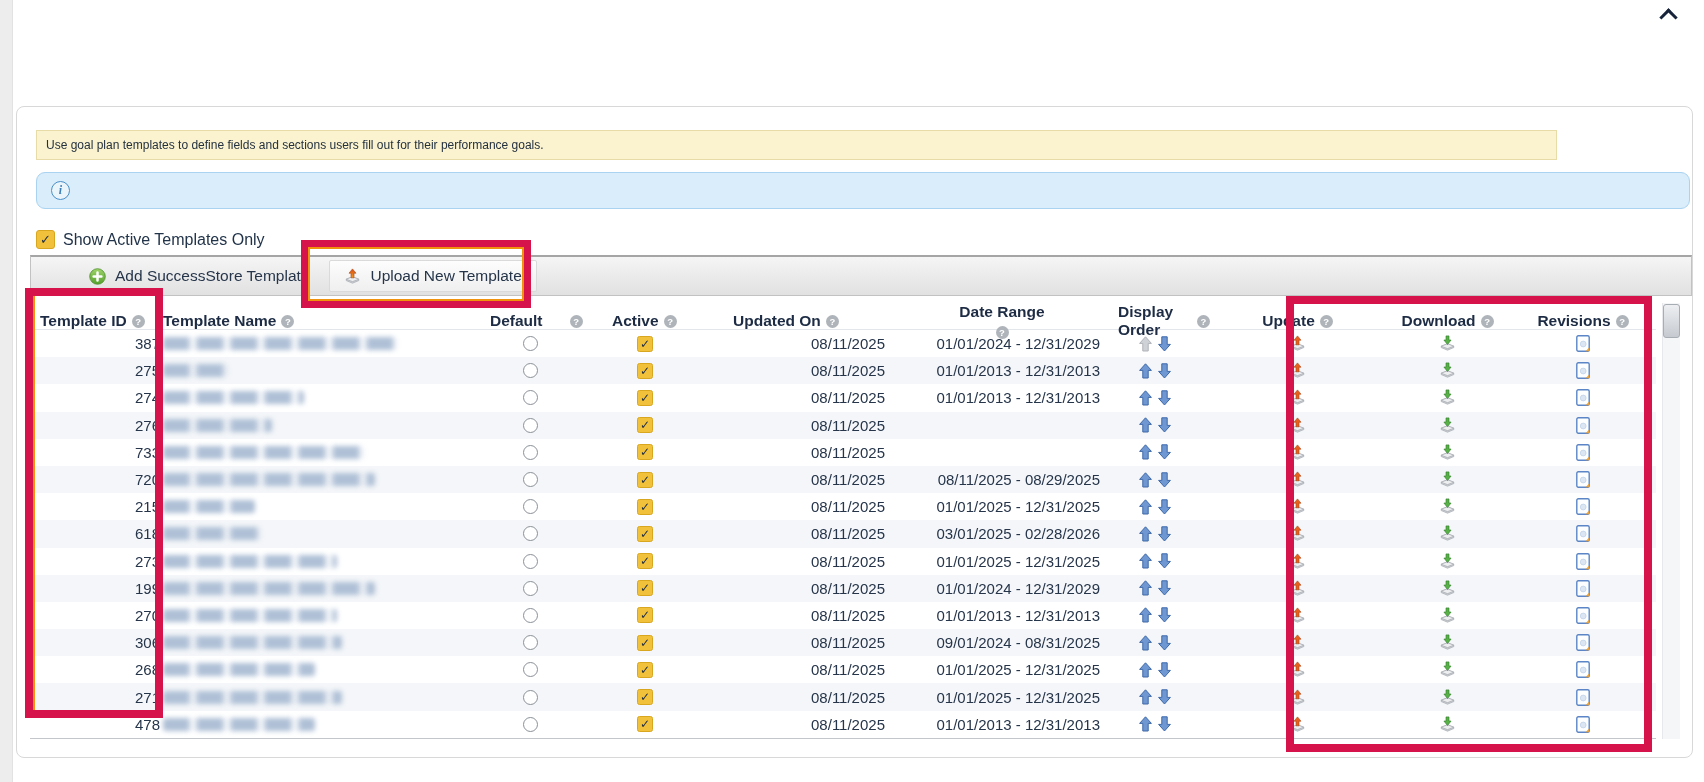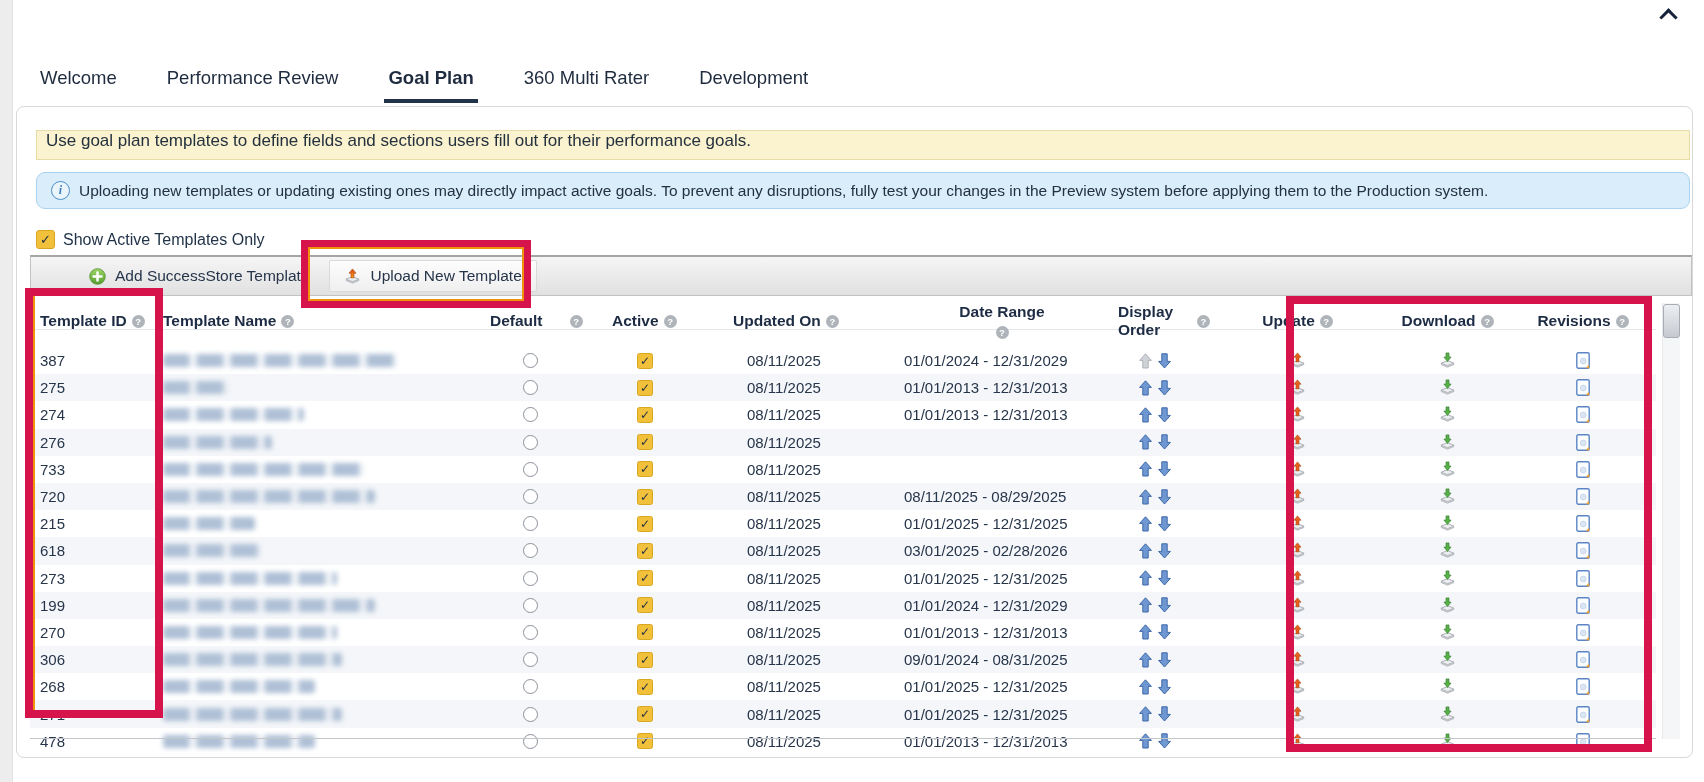--- a/index.html
+++ b/index.html
@@ -24,22 +24,22 @@
   
   #tab-bar{left:38px;top:58px;display:flex;gap:46px;align-items:flex-end;height:46px;}
   .tab{position:relative;font-size:18.5px;color:#1F2C3F;padding:0 2px 15px;cursor:pointer;white-space:nowrap;}
   .tab.active{font-weight:bold;}
   .tab.active::after{content:"";position:absolute;left:-2px;right:-2px;bottom:1px;height:4px;background:#22344A;}
 
   
   #panel{left:16px;top:106px;width:1675px;height:650px;border:1px solid #D8D8D8;border-radius:8px;background:#fff;}
 
   
-  #banner-yellow{left:36px;top:130px;width:1654px;height:30px;background:#FBF3CF;border:1px solid #E7DCA8;
-                 box-sizing:border-box;display:flex;padding-left:9px;font-size:17px;color:#24313F;}
+  #banner-yellow{left:36px;top:130px;width:1521px;height:30px;background:#FBF3CF;border:1px solid #E7DCA8;
+                 box-sizing:border-box;display:flex;align-items:center;padding-left:9px;font-size:12px;color:#24313F;}
   #banner-info{left:36px;top:172px;width:1654px;height:37px;background:#D9EDFB;border:1px solid #A9D3F0;border-radius:9px;
                box-sizing:border-box;display:flex;align-items:center;padding-left:14px;font-size:15.5px;color:#24313F;}
   .info-icon{display:inline-flex;align-items:center;justify-content:center;width:17px;height:17px;border-radius:50%;
              border:1.5px solid #4B8FC8;color:#3D7FB8;background:#EAF4FB;font:italic bold 12px "Liberation Serif",serif;
              margin-right:9px;flex:0 0 auto;}
 
   
   #show-active{left:36px;top:230px;display:flex;align-items:center;gap:8px;font-size:16px;color:#22344A;}
   .amber-check{display:inline-flex;align-items:center;justify-content:center;width:17px;height:17px;border-radius:3px;
                background:#F2C13C;border:1px solid #D9A61F;color:#233043;font-size:13px;font-weight:bold;cursor:pointer;}
@@ -63,21 +63,21 @@
   .nav-disabled{color:#B6BBC1;}
   .nav-enabled{color:#1D2D44;}
   #pg-group{margin-left:22px;display:flex;align-items:center;gap:6px;}
   #page-input{width:38px;height:24px;border:1px solid #959BA3;border-radius:3px;text-align:center;font-size:15px;
               font-family:inherit;color:#233950;padding:0;}
 
   
   :root{--cols:130px 320px 100px 130px 175px 215px 110px 175px 125px 146px;}
   #thead{left:30px;top:303px;width:1626px;height:27px;display:grid;grid-template-columns:var(--cols);
          align-items:center;font-size:15.5px;font-weight:bold;color:#1D2C44;border-bottom:1px solid #E3E6EA;box-sizing:border-box;}
-  #tbody{left:30px;top:347px;width:1626px;}
+  #tbody{left:30px;top:330px;width:1626px;text-align:right;}
   .row{display:grid;grid-template-columns:var(--cols);align-items:center;height:27.2px;font-size:15px;color:#26354A;}
   .row:nth-child(even){background:#F4F6F9;}
   #table-bottom{left:30px;top:738px;width:1626px;height:1px;background:#C3C7CC;}
 
   .hc{display:flex;align-items:center;gap:5px;}
   .h0{padding-left:10px;} .h1{padding-left:3px;} .h2{padding-left:10px;gap:27px;} .h3{padding-left:32px;}
   .h4{padding-left:23px;text-align:center;} .h5{padding-left:19px;flex-direction:column;} .h6{padding-left:18px;}
   .h7,.h8,.h9{justify-content:center;}
   .help{display:inline-flex;align-items:center;justify-content:center;width:13px;height:13px;border-radius:50%;
         background:#AEB4B9;color:#fff;font-size:9.5px;font-weight:bold;cursor:pointer;flex:0 0 auto;}
@@ -112,37 +112,29 @@
 
 <div id="screen">
 
   <div class="abs" id="left-strip"></div>
 
   <div class="abs" id="collapse">
       <span></span>
     </div>
 
 
-  <div class="abs" id="tab-bar">
-      <div class="tab"><span>Welcome</span></div>
-      <div class="tab"><span>Performance Review</span></div>
-      <div class="tab active"><span>Goal Plan</span></div>
-      <div class="tab"><span>360 Multi Rater</span></div>
-      <div class="tab"><span>Development</span></div>
-    </div>
 
   <div class="abs" id="panel"></div>
 
   <div class="abs" id="banner-yellow">
     <span>Use goal plan templates to define fields and sections users fill out for their performance goals.</span>
   </div>
 
   <div class="abs" id="banner-info">
     <span class="info-icon">i</span>
-    <span>Uploading new templates or updating existing ones may directly impact active goals. To prevent any disruptions, fully test your changes in the Preview system before applying them to the Production system.</span>
   </div>
 
   <div class="abs" id="show-active">
     <span class="amber-check">✓</span>
     <span>Show Active Templates Only</span>
   </div>
 
   <div class="abs" id="toolbar">
     <div class="tool-btn">
       <svg width="17" height="17" viewBox="0 0 17 17">

